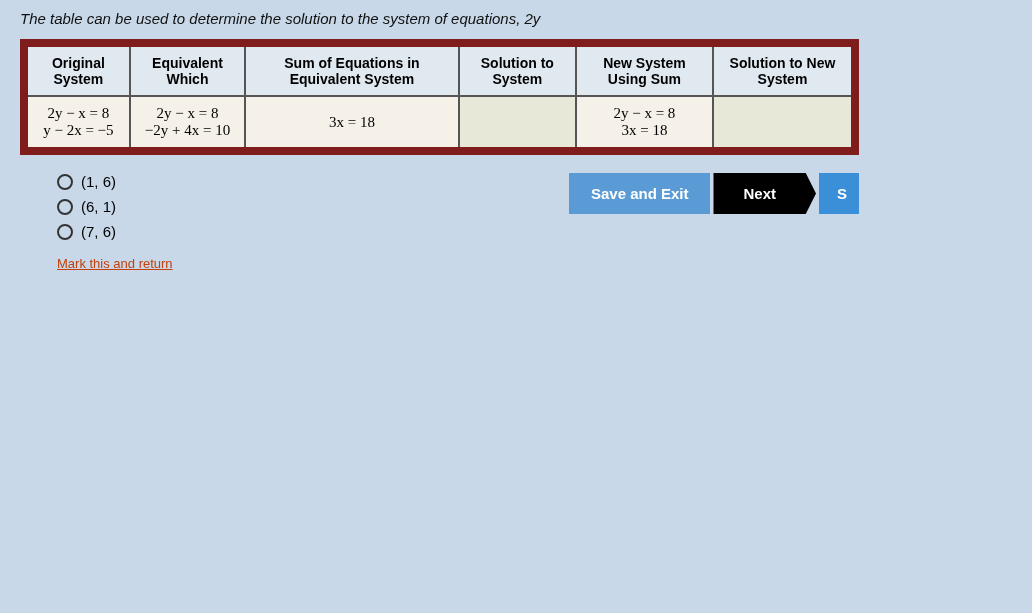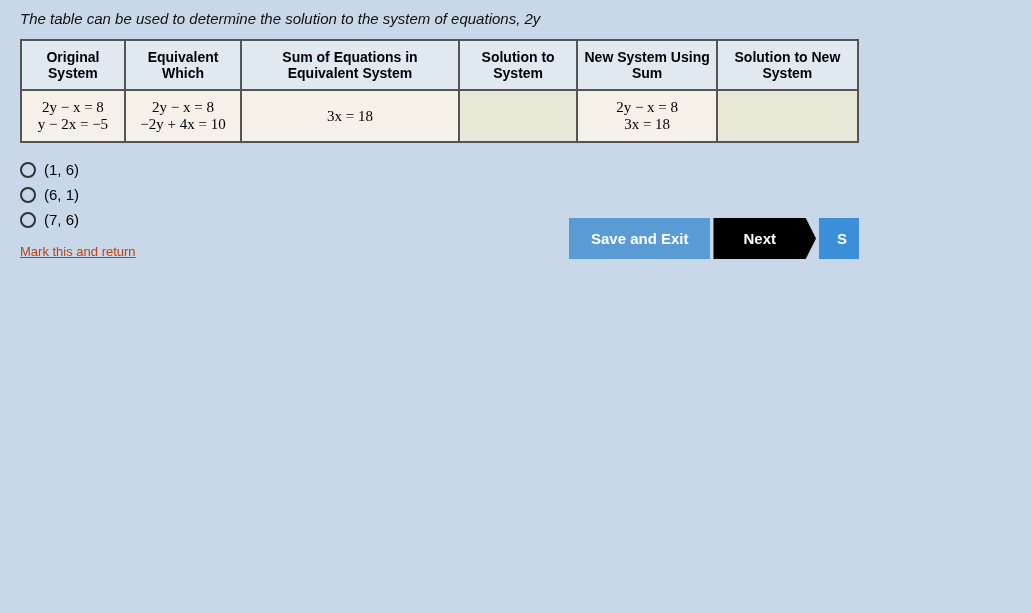--- a/index.html
+++ b/index.html
@@ -24,21 +24,21 @@
       font-style: italic;
     }
     .table-wrapper {
       width: 100%;
       margin-bottom: 18px;
     }
     table {
       width: 100%;
       border-collapse: collapse;
       background: white;
-      border: 2px solid #7f1d1d;
+      border: 8px solid #7f1d1d;
     }
     th, td {
       border: 2px solid #555;
       text-align: center;
       padding: 8px 6px;
       font-size: 14px;
       vertical-align: middle;
     }
     th {
       background: #e0e8f0;
@@ -115,21 +115,22 @@
       cursor: pointer;
       margin-top: 6px;
     }
     .math-text {
       font-family: 'Times New Roman', serif;
       font-size: 15px;
     }
     .bottom-section {
       display: flex;
       justify-content: space-between;
-      align-items: flex-end;
+      align-items: flex-start;
+      margin-left: 37px;
     }
     .left-bottom {
       flex: 1;
     }
     .right-bottom {
       display: flex;
       align-items: center;
       gap: 3px;
     }
   </style>

